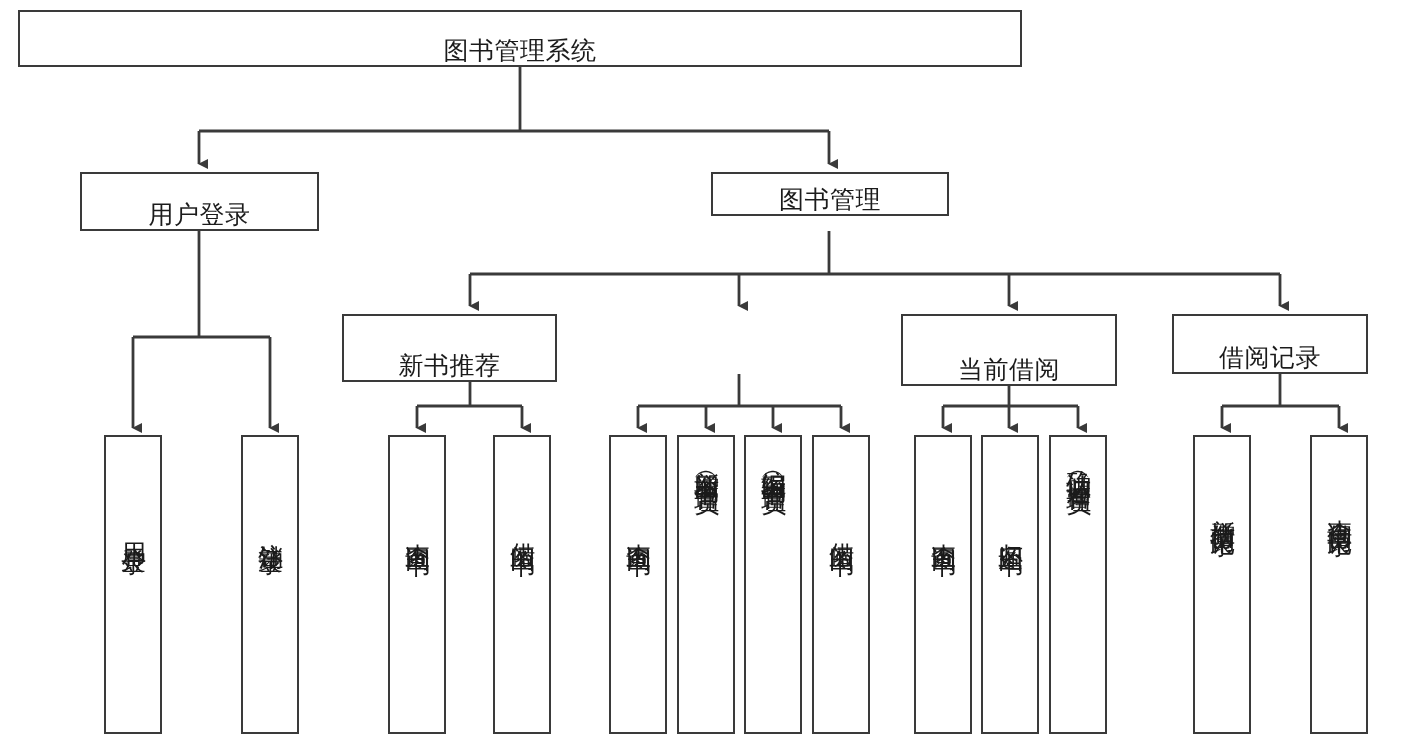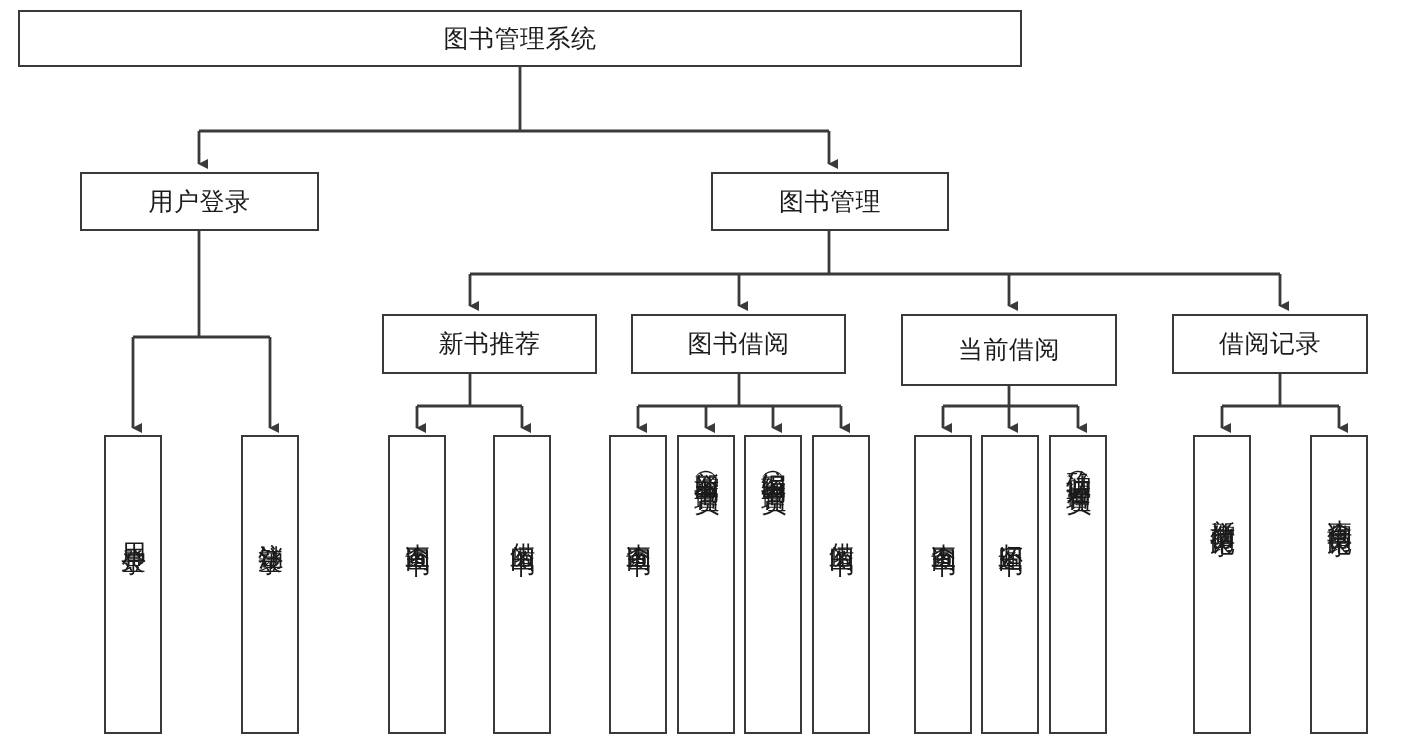--- a/index.html
+++ b/index.html
@@ -24,21 +24,21 @@
     width: 1405px;
     height: 747px;
     pointer-events: none;
   }
   .node {
     position: absolute;
     box-sizing: border-box;
     border: 2.5px solid #3a3a3a;
     background: #ffffff;
     display: flex;
-    align-items: center;
+    align-items: flex-end;
     justify-content: center;
     color: #1b1b1b;
   }
   .node .lbl {
     display: block;
     text-align: center;
     line-height: 1.12;
     letter-spacing: 0.5px;
   }
   
@@ -134,29 +134,26 @@
     </g>
   </svg>
 
   <div class="node h" style="left:18px; top:10px; width:1004px; height:57px;">
     <span class="lbl">图书管理系统</span>
   </div>
 
   <div class="node h" style="left:80px; top:172px; width:239px; height:59px;">
     <span class="lbl">用户登录</span>
   </div>
-  <div class="node h" style="left:711px; top:172px; width:238px; height:59px;">
+  <div class="node h" style="left:711px; top:172px; width:238px; height:44px;">
     <span class="lbl">图书管理</span>
   </div>
 
-  <div class="node h" style="left:382px; top:314px; width:215px; height:60px;">
+  <div class="node h" style="left:342px; top:314px; width:215px; height:68px;">
     <span class="lbl">新书推荐</span>
-  </div>
-  <div class="node h" style="left:631px; top:314px; width:215px; height:60px;">
-    <span class="lbl">图书借阅</span>
   </div>
   <div class="node h" style="left:901px; top:314px; width:216px; height:72px;">
     <span class="lbl">当前借阅</span>
   </div>
   <div class="node h" style="left:1172px; top:314px; width:196px; height:60px;">
     <span class="lbl">借阅记录</span>
   </div>
 
   <div class="node v mid" style="left:104px; top:435px; width:58px; height:299px;">
     <span class="lbl">用户登录</span>

